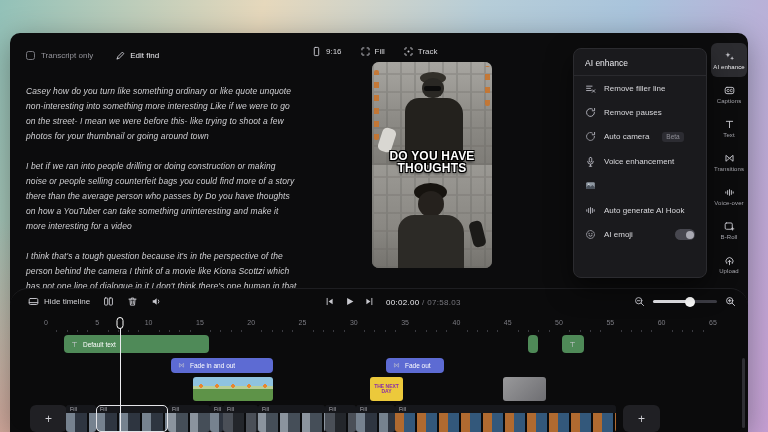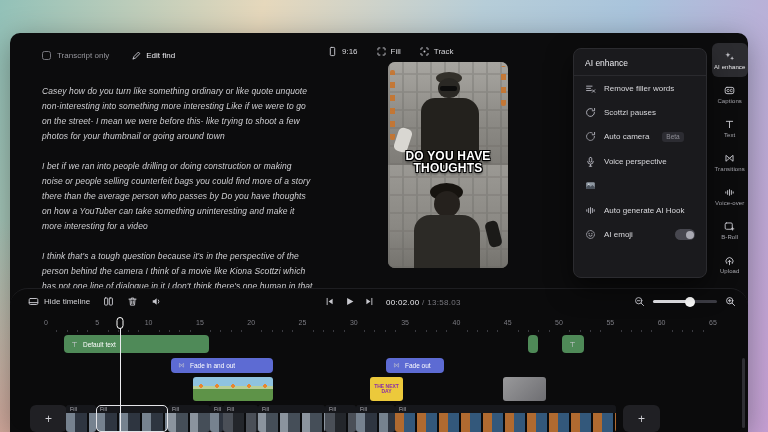--- a/index.html
+++ b/index.html
@@ -12,21 +12,21 @@
     position:relative;
   }
   .app {
     position:absolute; left:10px; top:33px; width:738px; bottom:0;
     background:#0c0c0d; border-radius:10px 10px 0 0; overflow:hidden;
     box-shadow:0 6px 30px rgba(0,0,0,.35);
     color:#d6d6d6;
   }
   .main { position:absolute; left:0; top:0; width:738px; height:255px; display:flex; }
   
-  .transcript { width:295px; height:100%; position:relative; padding:15px 14px 0 16px;margin-left:16px; }
+  .transcript { width:295px; height:100%; position:relative; padding:15px 14px 0 16px; }
   .t-header { display:flex; align-items:center; gap:6px; height:14px; }
   .chk { width:9px; height:9px; border:1.2px solid #76767c; border-radius:2.5px; }
   .t-dim { font-size:8px; color:#95959b; }
   .t-edit { display:flex; align-items:center; gap:4px; margin-left:16px; color:#ececf0; font-size:8px; }
   .t-body { margin-top:22px; width:272px; }
   .t-body p { font-size:8.5px; line-height:15px; color:#cfcfd2; letter-spacing:.1px; margin-bottom:15px;font-style:italic; }
   
   .center { width:405px; height:100%; position:relative; }
   .p-toolbar { position:absolute; left:2px; top:11px; display:flex; gap:10px; }
   .ptool { display:flex; align-items:center; gap:4px; color:#d6d6da; font-size:8px; padding:2px 4px; border-radius:4px; }
@@ -261,49 +261,49 @@
       <div class="ai-title">AI enhance</div>
       <div class="ai-div"></div>
       <div>
           <div class="ai-item">
             <span class="ic">
               <svg width="11" height="11" viewBox="0 0 14 14" fill="none" stroke="currentColor" stroke-width="1.2" stroke-linecap="round" stroke-linejoin="round">
                 <path d="M2 4h7M2 6.8h5M2 9.6h6"></path>
                 <path d="M9.3 8.6l3.2 3.2M12.5 8.6l-3.2 3.2"></path>
               </svg>
             </span>
-            <span>Remove filler words</span>
+            <span>Remove filler line</span>
           </div>
           <div class="ai-item">
             <span class="ic">
               <svg width="11" height="11" viewBox="0 0 14 14" fill="none" stroke="currentColor" stroke-width="1.2" stroke-linecap="round" stroke-linejoin="round">
                 <path d="M12 7A5 5 0 1 1 9.6 2.7"></path>
                 <path d="M12.2 1.8v3h-3"></path>
               </svg>
             </span>
-            <span>Scottzi pauses</span>
+            <span>Remove pauses</span>
           </div>
           <div class="ai-item">
             <span class="ic">
               <svg width="11" height="11" viewBox="0 0 14 14" fill="none" stroke="currentColor" stroke-width="1.2" stroke-linecap="round" stroke-linejoin="round">
                 <path d="M12 7A5 5 0 1 1 9.6 2.7" stroke-dasharray="2.2 1.6"></path>
                 <path d="M12.2 1.8v3h-3"></path>
               </svg>
             </span>
             <span>Auto camera</span>
             <span class="badge">Beta</span>
           </div>
           <div class="ai-item">
             <span class="ic">
               <svg width="11" height="11" viewBox="0 0 14 14" fill="none" stroke="currentColor" stroke-width="1.2" stroke-linecap="round" stroke-linejoin="round">
                 <rect x="5.4" y="1.8" width="3.2" height="6" rx="1.6"></rect>
                 <path d="M3.4 6.8a3.6 3.6 0 0 0 7.2 0M7 10.6V13M5.4 13h3.2"></path>
               </svg>
             </span>
-            <span>Voice perspective</span>
+            <span>Voice enhancement</span>
           </div>
           <div class="ai-item">
             <span class="ic">
               <svg width="11" height="11" viewBox="0 0 14 14" fill="none" stroke="currentColor" stroke-width="1.2" stroke-linecap="round" stroke-linejoin="round">
                 <rect x="1.5" y="3" width="11" height="8.5" rx="1.5" fill="#8f98a2" stroke="none"></rect>
                 <path d="M1.5 9.2l3.2-3 2.4 2.3 2.3-2.1 3.1 2.8v1a1.5 1.5 0 0 1-1.5 1.3H3a1.5 1.5 0 0 1-1.5-1.3z" fill="#49505a" stroke="none"></path>
                 <circle cx="4.8" cy="5.4" r="1" fill="#dfe3e8" stroke="none"></circle>
               </svg>
             </span>
           </div>
@@ -380,21 +380,21 @@
           <span class="ic">
             <svg width="11" height="11" viewBox="0 0 14 14" fill="none" stroke="currentColor" stroke-width="1.2" stroke-linecap="round" stroke-linejoin="round">
               <path d="M10 3v8"></path>
               <path d="M3 3.4L8.2 7 3 10.6z" fill="currentColor" stroke="none"></path>
             </svg>
           </span>
         </div>
       <div class="timecode">
         <span class="cur">00:02.00</span>
         <span class="sep"> </span><span class="sep">/</span>
-        <span class="tot"> </span><span class="tot">13:58.03</span>
+        <span class="tot"> </span><span class="tot">07:58.03</span>
       </div>
       <div class="zoomctl">
         <span class="ic">
             <svg width="11" height="11" viewBox="0 0 14 14" fill="none" stroke="currentColor" stroke-width="1.2" stroke-linecap="round" stroke-linejoin="round">
               <circle cx="6" cy="6" r="4"></circle>
               <path d="M9 9l3.2 3.2M4.3 6h3.4"></path>
             </svg>
           </span>
         <span class="slider">
           <span class="fill" id="zfill" style="width: 58%;"></span>

